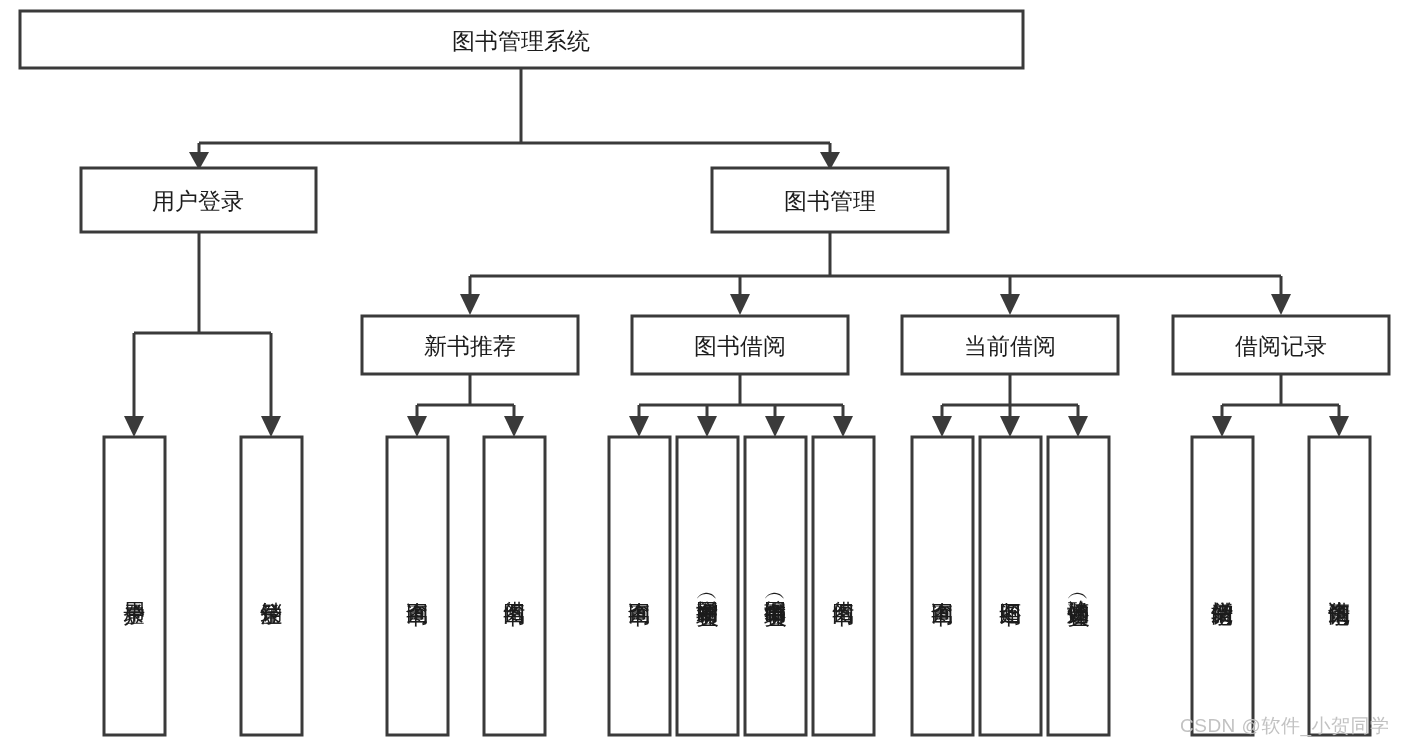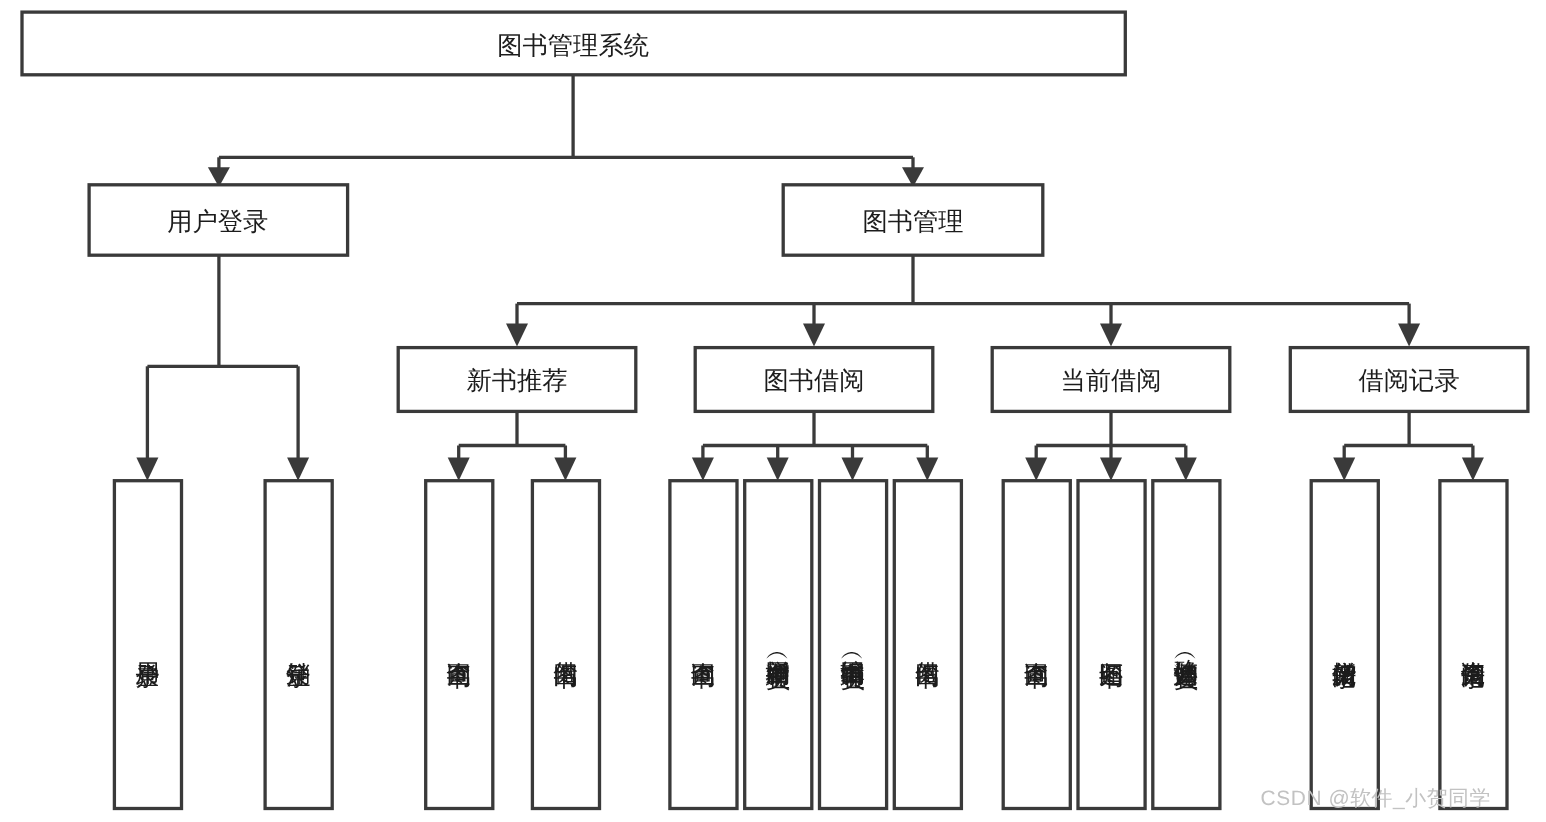--- a/index.html
+++ b/index.html
@@ -196,15 +196,15 @@
   <div class="leaf-label" style="left:745px; top:437px; width:61px; height:298px;">编辑图书（管理员）</div>
   <div class="leaf-label" style="left:813px; top:437px; width:61px; height:298px;">借阅图书</div>
 
   <div class="leaf-label" style="left:912px; top:437px; width:61px; height:298px;">查询图书</div>
   <div class="leaf-label" style="left:980px; top:437px; width:61px; height:298px;">归还图书</div>
   <div class="leaf-label" style="left:1048px; top:437px; width:61px; height:298px;">确认归还（管理员）</div>
 
   <div class="leaf-label" style="left:1192px; top:437px; width:61px; height:298px;">新增借阅记录</div>
   <div class="leaf-label" style="left:1309px; top:437px; width:61px; height:298px;">查询借阅记录</div>
 
-  <div class="watermark" style="left:1146px; top:713px;">CSDN @软件_小贺同学</div>
+  <div class="watermark" style="left:1180px; top:713px;">CSDN @软件_小贺同学</div>
 
 </div>
 
 </body></html>

